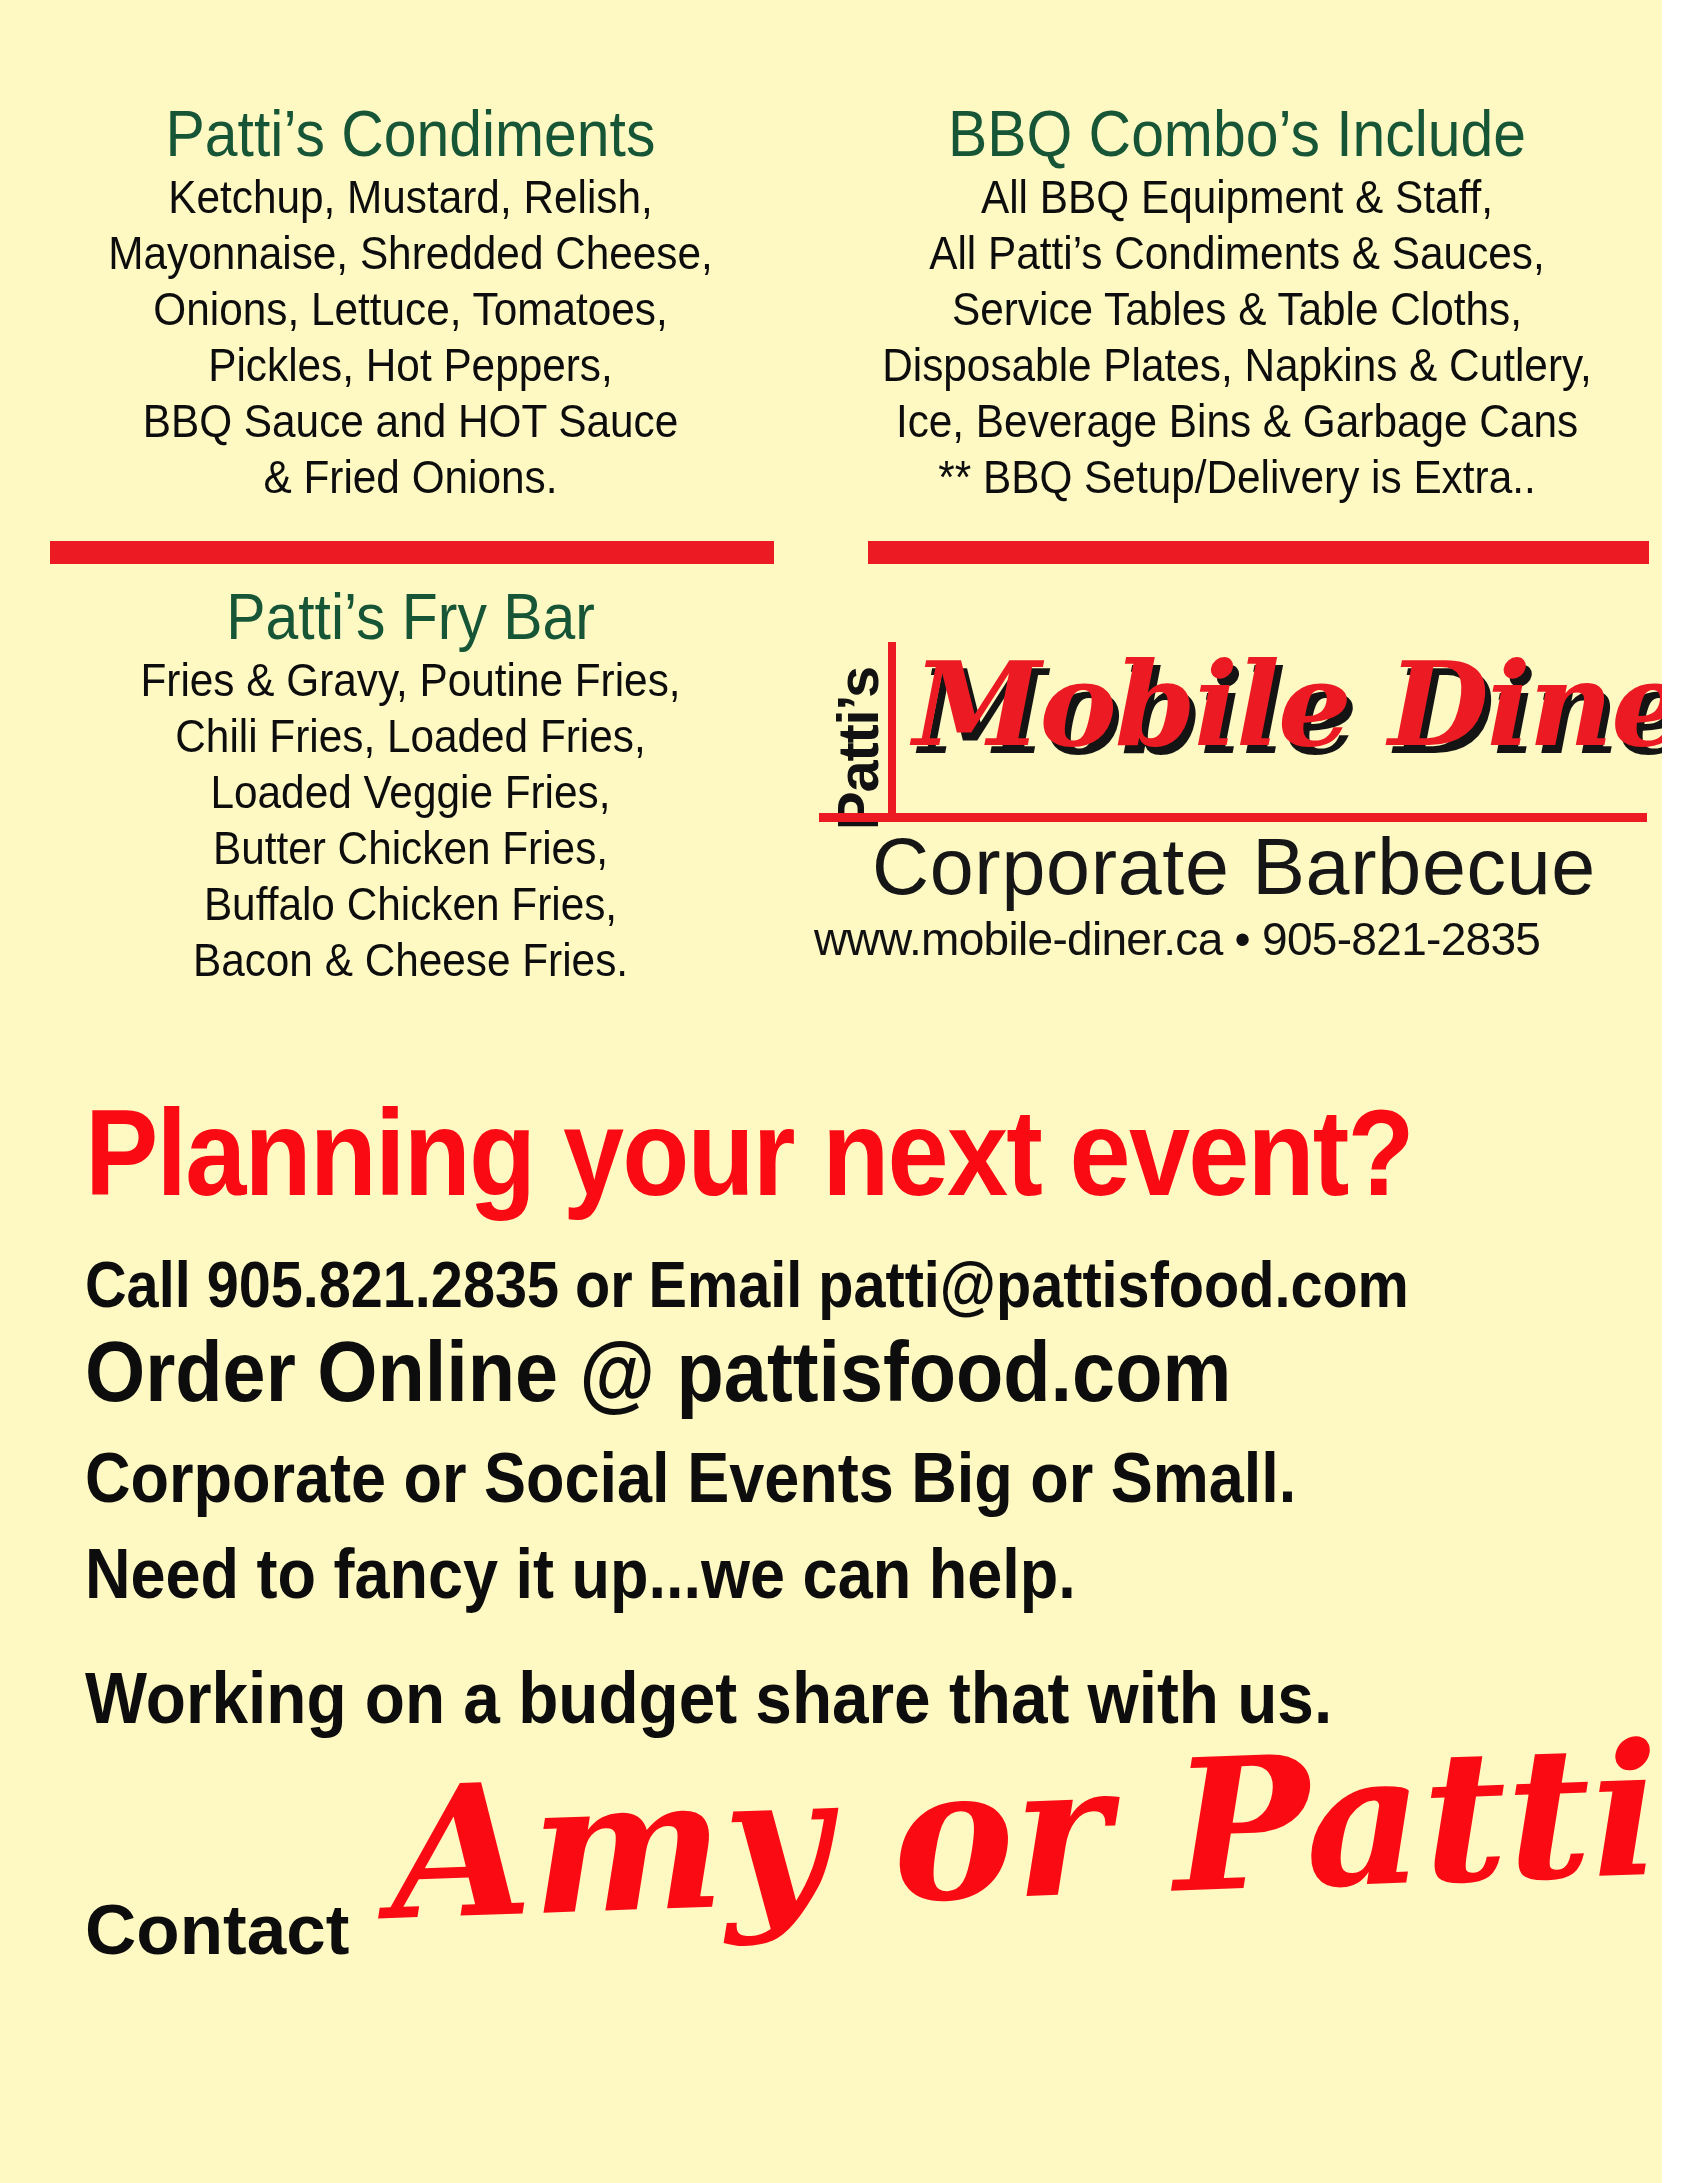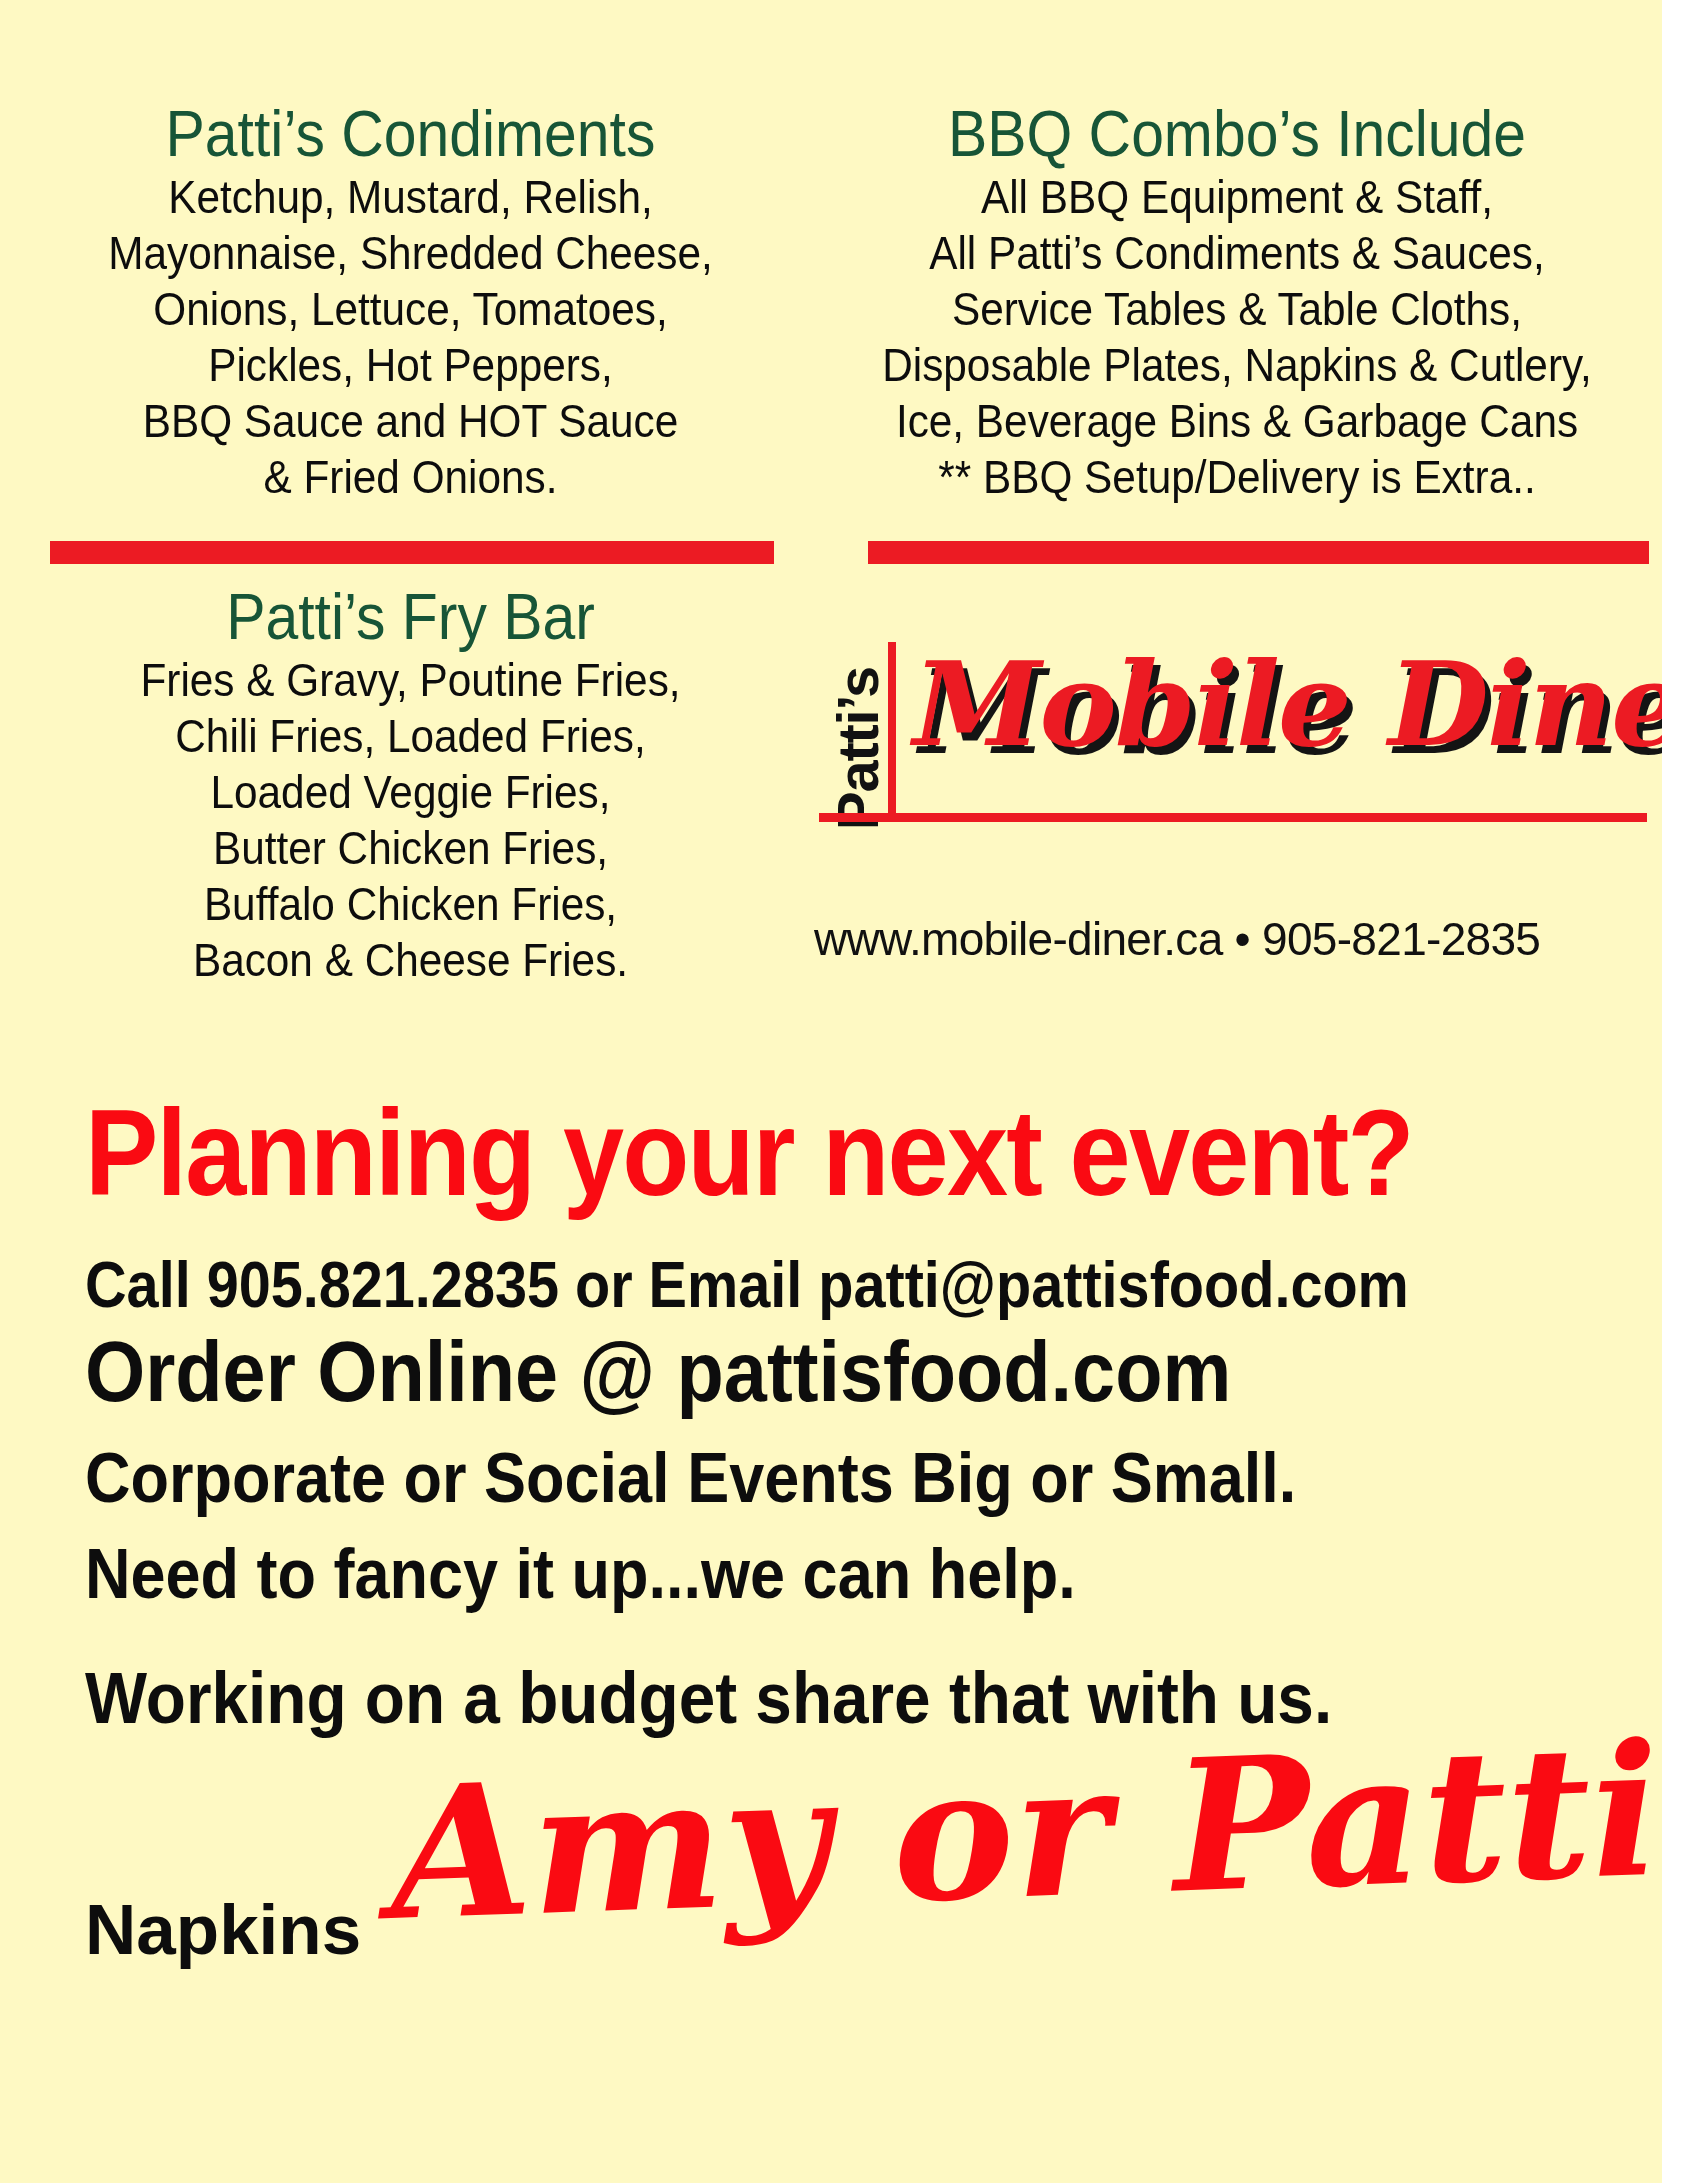--- a/index.html
+++ b/index.html
@@ -111,27 +111,28 @@
       <div class="line">Buffalo Chicken Fries,</div>
       <div class="line">Bacon &amp; Cheese Fries.</div>
     </div>
   </div>
 
   <div class="logo">
     <div class="logo-vertical">Patti’s</div>
     <div class="logo-vline"></div>
     <div class="logo-script">Mobile Diner</div>
     <div class="logo-underline"></div>
+    <div class="logo-tagline">Corporate Barbecue</div>
     <div class="logo-webline">www.mobile-diner.ca • 905-821-2835</div>
   </div>
 
   <div class="pline p-headline">Planning your next event?</div>
   <div class="pline p-call">Call 905.821.2835 or Email patti@pattisfood.com</div>
   <div class="pline p-order">Order Online @ pattisfood.com</div>
   <div class="pline p-events">Corporate or Social Events Big or Small.</div>
   <div class="pline p-fancy">Need to fancy it up...we can help.</div>
   <div class="pline p-budget">Working on a budget share that with us.</div>
 
-  <div class="contact-label">Napkins</div>
+  <div class="contact-label">Contact</div>
   <div class="contact-script">Amy or Patti</div>
 
 </div>
 
 
 </body></html>

